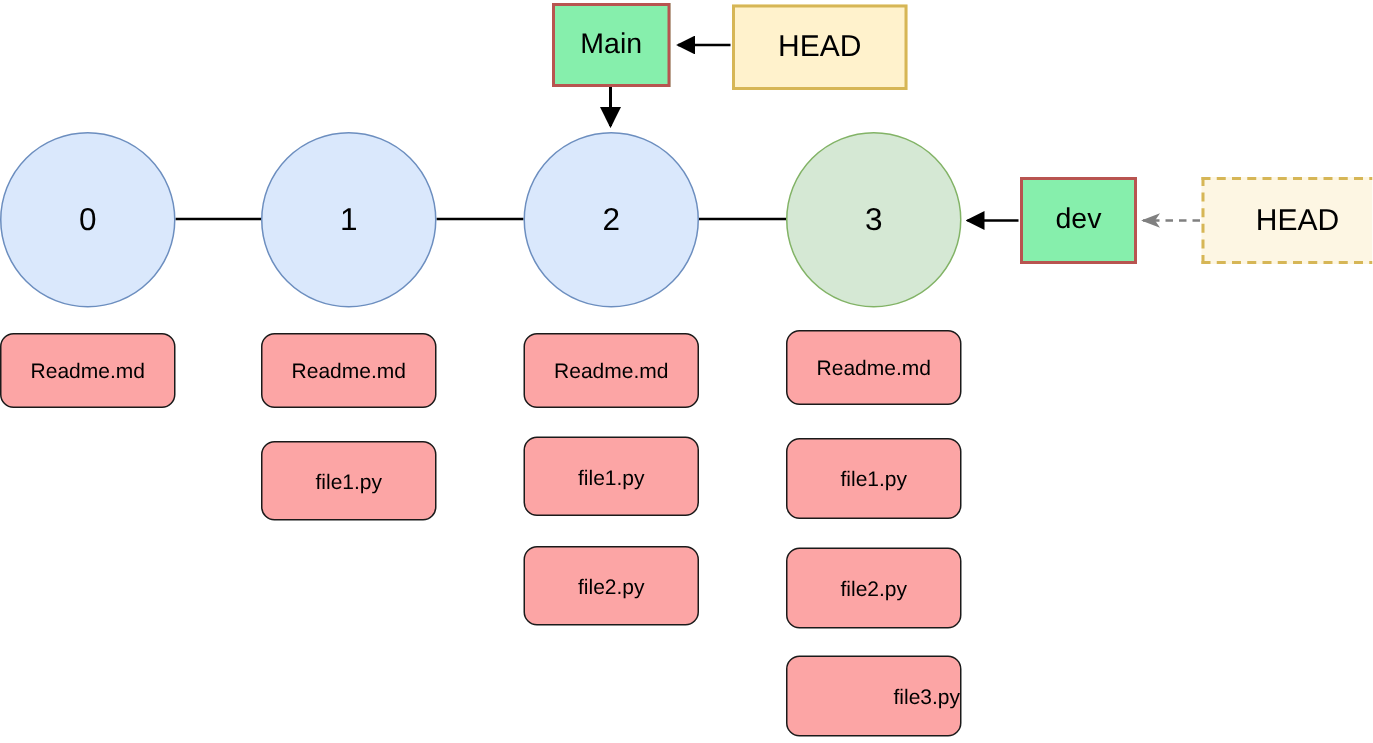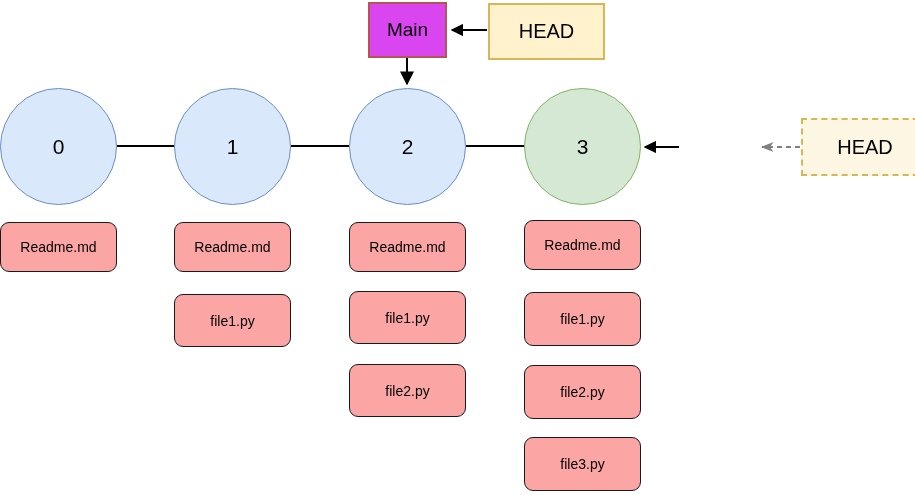--- a/index.html
+++ b/index.html
@@ -38,21 +38,21 @@
     background: #dae8fc;
     font-size: 21px;
     z-index: 2;
   }
   .commit-circle.green {
     border-color: #82b366;
     background: #d5e8d4;
   }
   .branch-label {
     border: 2px solid #b85450;
-    background: #d946ef;
+    background: #86efac;
     font-size: 19px;
     z-index: 3;
   }
   .head-label {
     border: 2px solid #d6b656;
     background: #fff2cc;
     font-size: 20px;
     z-index: 3;
     align-items: center;
   }
@@ -111,20 +111,23 @@
   </div>
 
   <div class="node commit-circle green" style="left:524px; top:88px; width:117px; height:117px;">
     <span>3</span>
   </div>
 
   <div class="node branch-label" style="left:368px; top:2px; width:79px; height:56px;">
     <span>Main</span>
   </div>
 
+  <div class="node branch-label" style="left:680px; top:118px; width:78px; height:58px;">
+    <span>dev</span>
+  </div>
 
   <div class="node head-label" style="left:488px; top:3px; width:117px; height:57px;">
     <span>HEAD</span>
   </div>
 
   <div class="node head-label dashed" style="left:801px; top:118px; width:128px; height:58px;">
     <span>HEAD</span>
   </div>
 
   <div class="node file-box" style="left:0px; top:222px; width:117px; height:50px;">
@@ -150,17 +153,17 @@
 
   <div class="node file-box" style="left:524px; top:220px; width:117px; height:50px;">
     <span>Readme.md</span>
   </div>
   <div class="node file-box" style="left:524px; top:292px; width:117px; height:54px;">
     <span>file1.py</span>
   </div>
   <div class="node file-box" style="left:524px; top:365px; width:117px; height:54px;">
     <span>file2.py</span>
   </div>
-  <div class="node file-box" style="left:524px; top:437px; width:117px; height:54px;">
+  <div class="node file-box" style="left:524px; top:437px; width:117px; height:54px;justify-content:flex-end;">
     <span>file3.py</span>
   </div>
 
 </div>
 
 </body></html>

